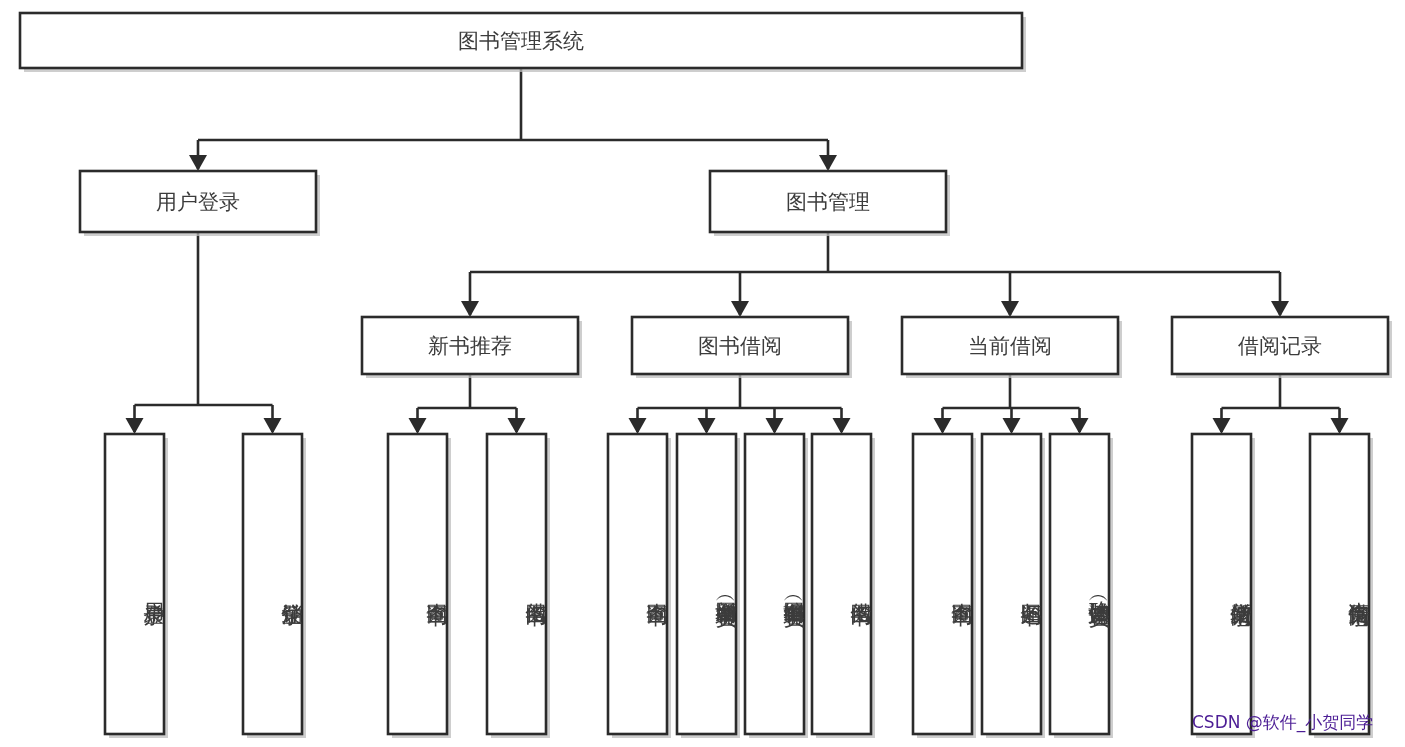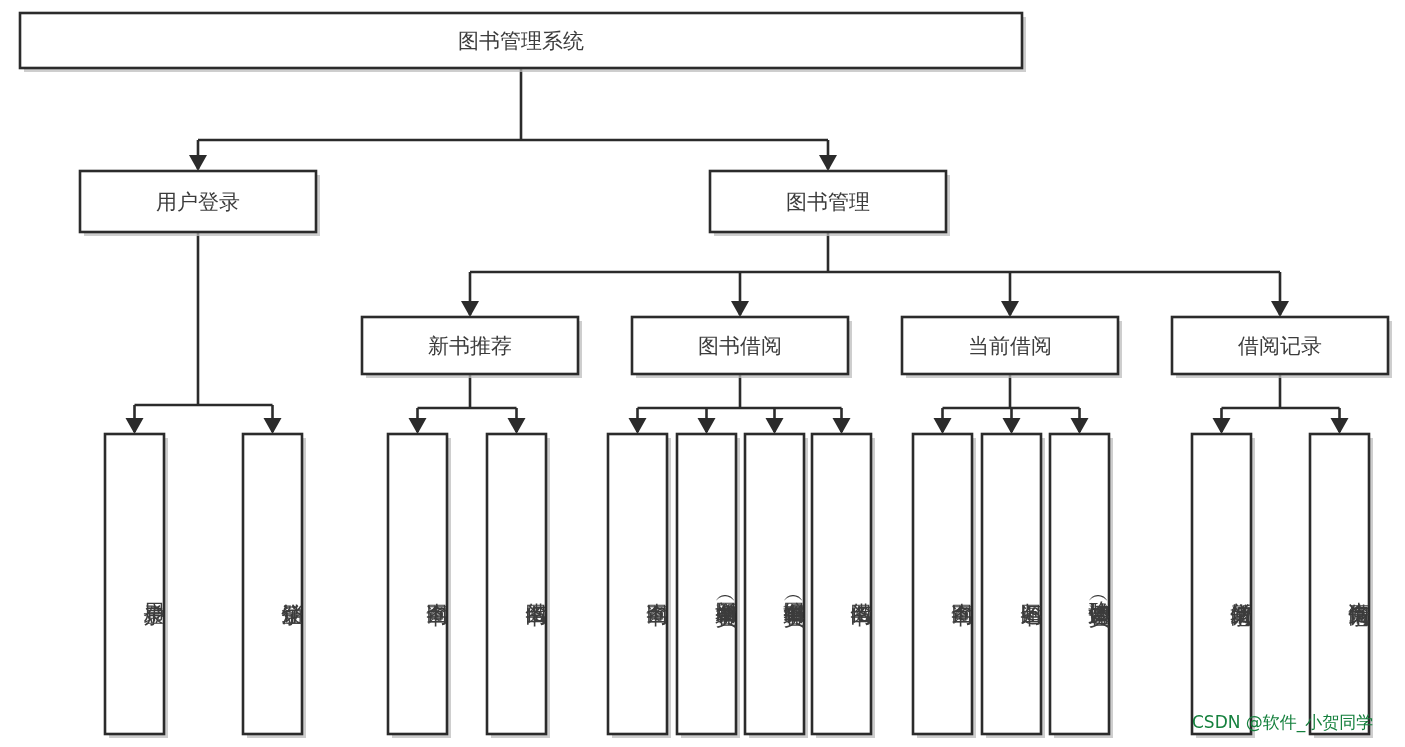--- a/index.html
+++ b/index.html
@@ -67,21 +67,21 @@
     justify-content: center;
     white-space: nowrap;
     pointer-events: none;
   }
   .watermark {
     position: absolute;
     left: 1192px;
     top: 711px;
     font-family: "DejaVu Sans", "Liberation Sans", sans-serif;
     font-size: 17px;
-    color: #15803d;
+    color: #4c1d95;
     white-space: nowrap;
   }
 </style>
 </head>
 <body>
 
 <div id="diagram-root">
 
   <svg id="flow" viewBox="0 0 1405 747">
     <g id="connectors">

